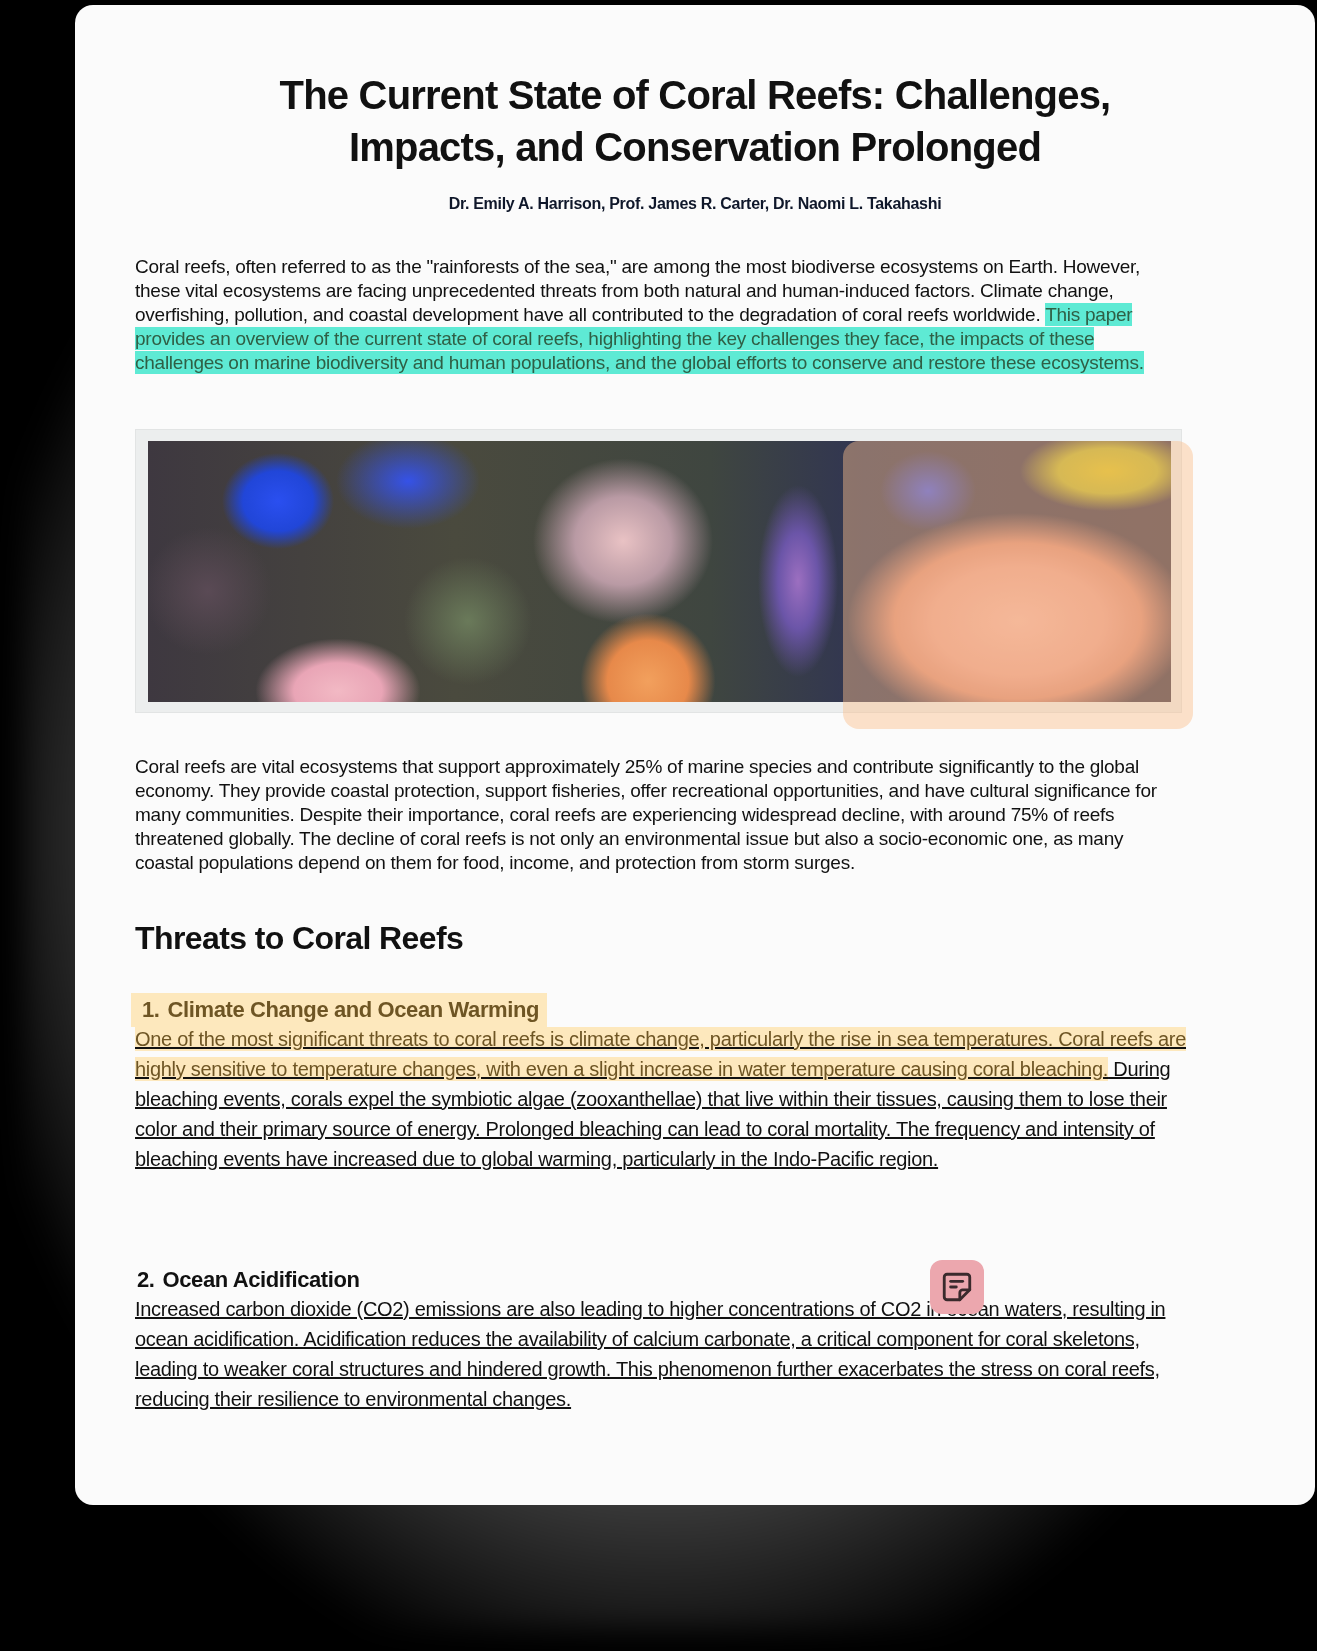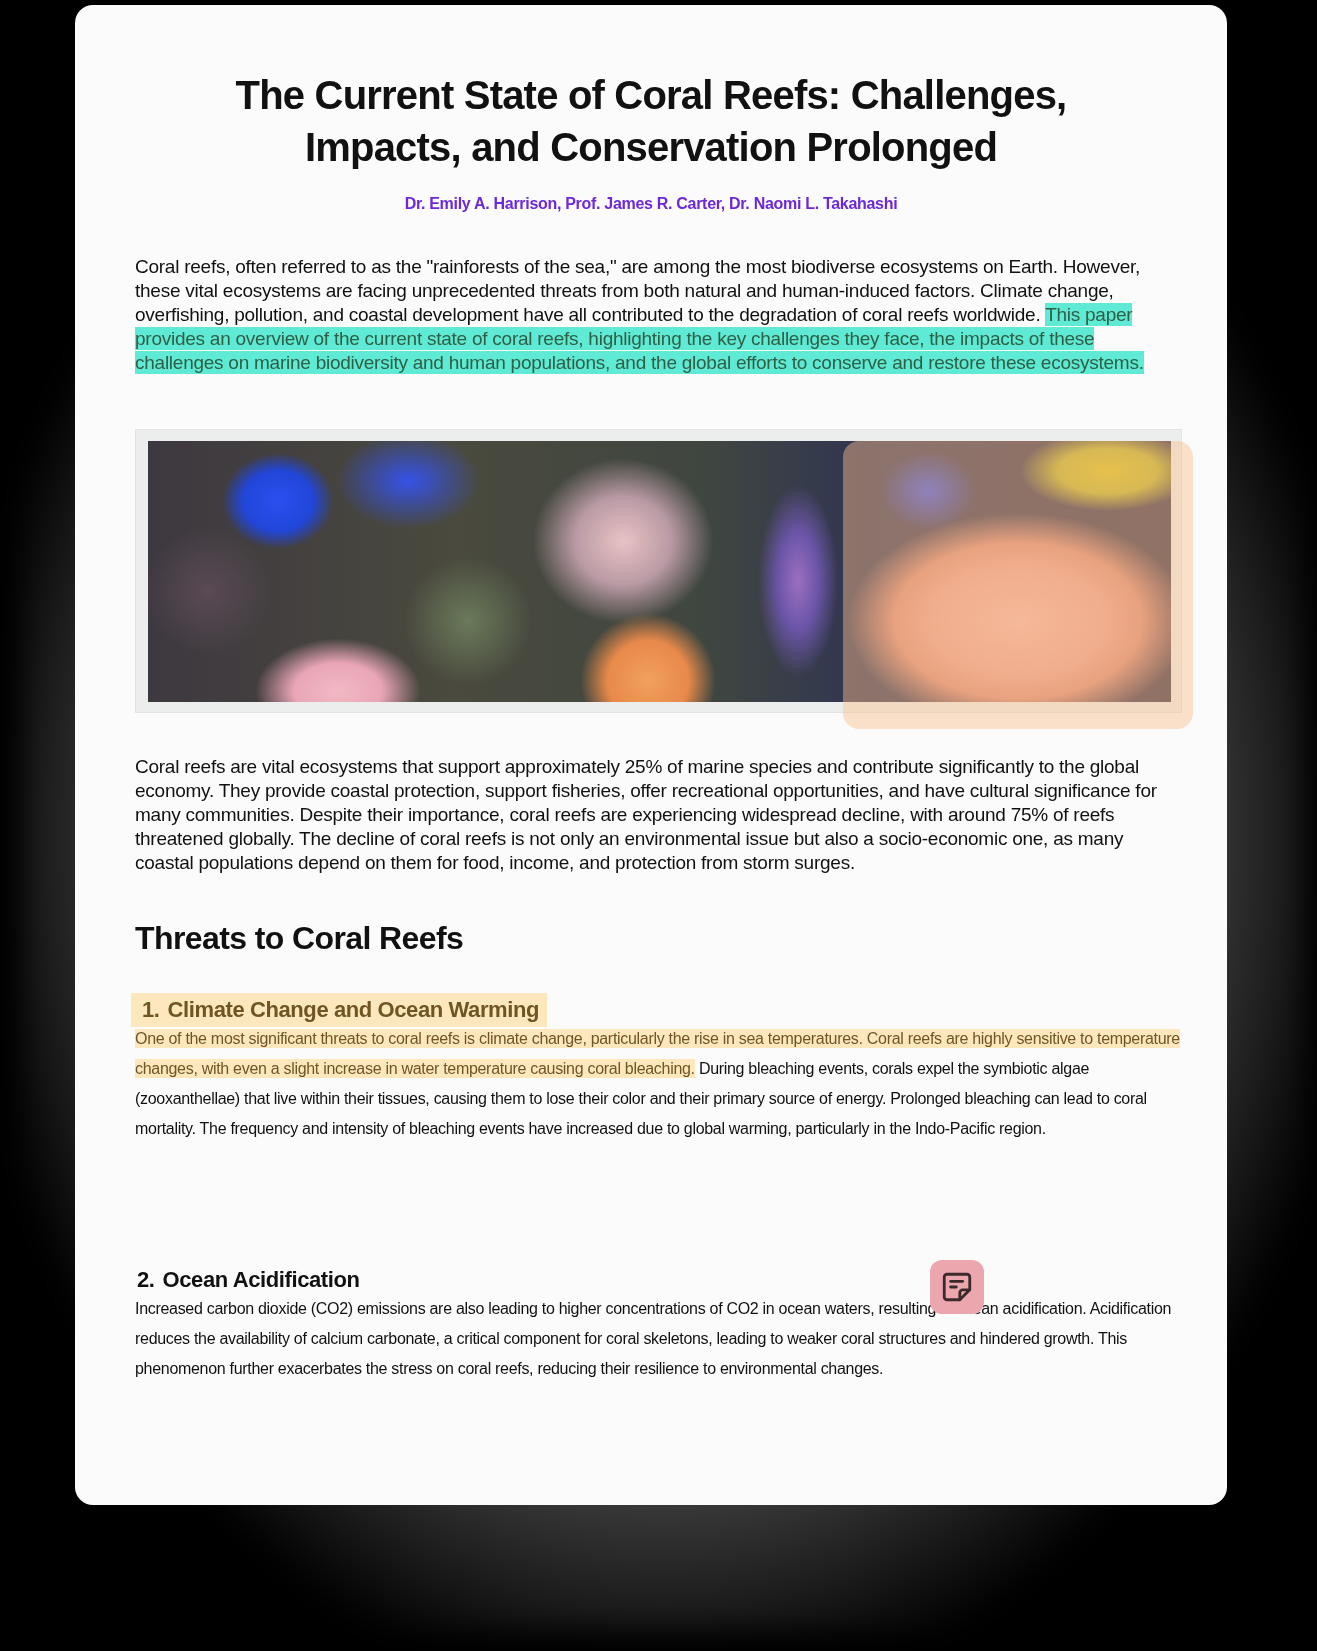--- a/index.html
+++ b/index.html
@@ -8,31 +8,31 @@
     position: relative; overflow: hidden;
     font-family: "Liberation Sans", "DejaVu Sans", sans-serif;
   }
   .shadow {
     position: absolute; left: 22px; top: 40px; width: 1282px; height: 1590px;
     border-radius: 40px;
     background: radial-gradient(ellipse at center, rgba(255,255,255,0.55) 0%, rgba(200,200,200,0.35) 55%, rgba(0,0,0,0) 78%);
     filter: blur(14px);
   }
   .card {
-    position: absolute; left: 75px; top: 5px; width: 1152px; height: 1500px;
+    position: absolute; left: 75px; top: 5px; width: 1240px; height: 1500px;
     background: #fbfbfb; border-radius: 18px; overflow: visible;
   }
   .title {
     position: absolute; left: 0; right: 0; top: 64px;
     text-align: center; font-weight: 700; font-size: 40px; line-height: 52px;
     color: #111; letter-spacing: -0.8px;
   }
   .authors {
     position: absolute; left: 0; right: 0; top: 190px; text-align: center;
-    font-weight: 700; font-size: 16px; color: #6d28d9; letter-spacing: -0.3px;
+    font-weight: 700; font-size: 16px; color: #0f172a; letter-spacing: -0.3px;
   }
   .para {
     position: absolute; left: 60px; width: 1050px;
     font-size: 19px; line-height: 24px; color: #111; letter-spacing: -0.25px;
   }
   .p1 { top: 250px; }
   .hl-green { background: #5eead4; color: #2f5f45; padding: 1px 0; }
   .figure {
     position: absolute; left: 60px; top: 424px; width: 1047px; height: 284px;
     background: #eceeee; border: 1px solid #e2e4e4; box-sizing: border-box;
@@ -71,21 +71,21 @@
   }
   .li-head {
     position: absolute; left: 56px; font-size: 22px; font-weight: 700;
     color: #111; letter-spacing: -0.4px; padding: 2px 8px 2px 6px; line-height: 30px;
   }
   .li1-head { top: 988px; background: #fde8bd; color: #6e5524; padding-left: 11px; }
   .li2-head { top: 1258px; }
   .num { display: inline-block; margin-right: 8px; }
   .body-lg {
     position: absolute; left: 60px; width: 1055px;
-    font-size: 16px; line-height: 30px; color: #111; letter-spacing: -0.3px;
+    font-size: 20px; line-height: 30px; color: #111; letter-spacing: -0.3px; text-decoration: underline;
   }
   .b1 { top: 1019px; }
   .b2 { top: 1289px; }
   .hl-yellow { background: #fde8bd; color: #6e5524; padding: 1px 0; }
   .note-btn {
     position: absolute; left: 855px; top: 1255px; width: 54px; height: 54px;
     background: #eca7ae; border-radius: 12px;
     display: flex; align-items: center; justify-content: center;
   }
 </style>

